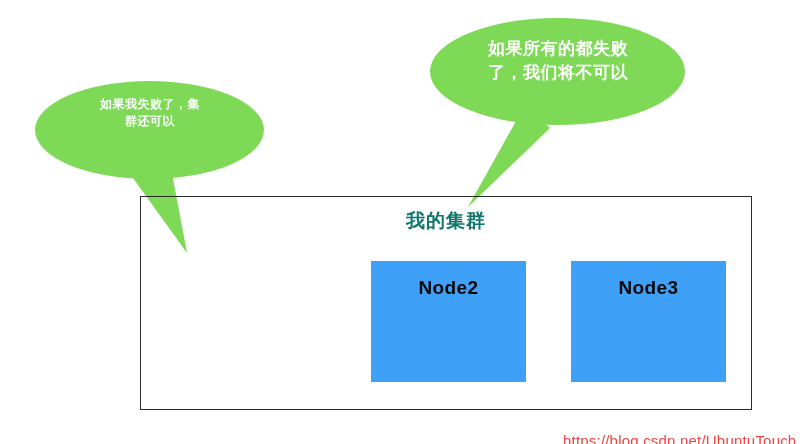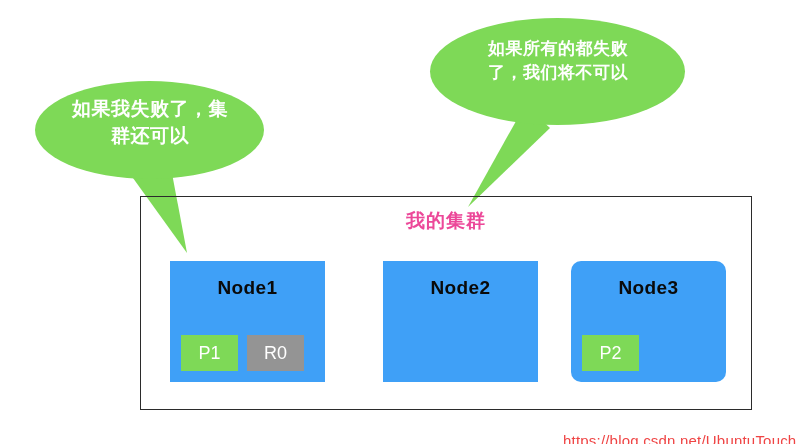--- a/index.html
+++ b/index.html
@@ -41,21 +41,21 @@
     line-height: 1.42;
     letter-spacing: 0.5px;
     white-space: pre-line;
     font-family: Liberation Mono, monospace;
   }
 
   #bubble-left-text {
     left: 48px;
     top: 97px;
     width: 204px;
-    font-size: 19px;
+    font-size: 12px;
   }
 
   #bubble-right-text {
     left: 444px;
     top: 38px;
     width: 228px;
     font-size: 17px;
   }
 
   
@@ -71,36 +71,36 @@
   }
 
   #cluster-title {
     position: absolute;
     left: 140px;
     top: 208px;
     width: 612px;
     text-align: center;
     font-size: 19px;
     font-weight: bold;
-    color: #ec4899;
+    color: #0f766e;
     letter-spacing: 1px;
   }
 
   
   .node {
     position: absolute;
     top: 261px;
     width: 155px;
     height: 121px;
     background: #3fa0f7;
     box-sizing: border-box;
   }
   #node-0 { left: 170px; }
-  #node-1 { left: 383px; padding-left: 17px; }
-  #node-2 { left: 571px; border-radius: 10px; }
+  #node-1 { left: 371px; padding-left: 17px; }
+  #node-2 { left: 571px; }
 
   .node-label {
     position: absolute;
     left: 0;
     top: 16px;
     width: 100%;
     text-align: center;
     font-size: 19px;
     font-weight: bold;
     color: #0a0a0a;
@@ -159,34 +159,26 @@
   <div class="bubble-text" id="bubble-left-text">如果我失败了，集
 群还可以</div>
 
   <div class="bubble-text" id="bubble-right-text">如果所有的都失败
 了，我们将不可以</div>
 
   <div id="cluster-box"></div>
 
   <div id="cluster-title">我的集群</div>
 
-  <div class="node" id="node-0">
-    <div class="node-label">Node1</div>
-    <div class="shard-row">
-      <div class="shard primary">P1</div>
-      <div class="shard replica">R0</div>
-    </div>
-  </div>
 
   <div class="node" id="node-1">
     <div class="node-label">Node2</div>
   </div>
 
   <div class="node" id="node-2">
     <div class="node-label">Node3</div>
     <div class="shard-row">
-      <div class="shard primary">P2</div>
     </div>
   </div>
 
   <div id="watermark">https://blog.csdn.net/UbuntuTouch</div>
 
 </div>
 
 </body></html>

